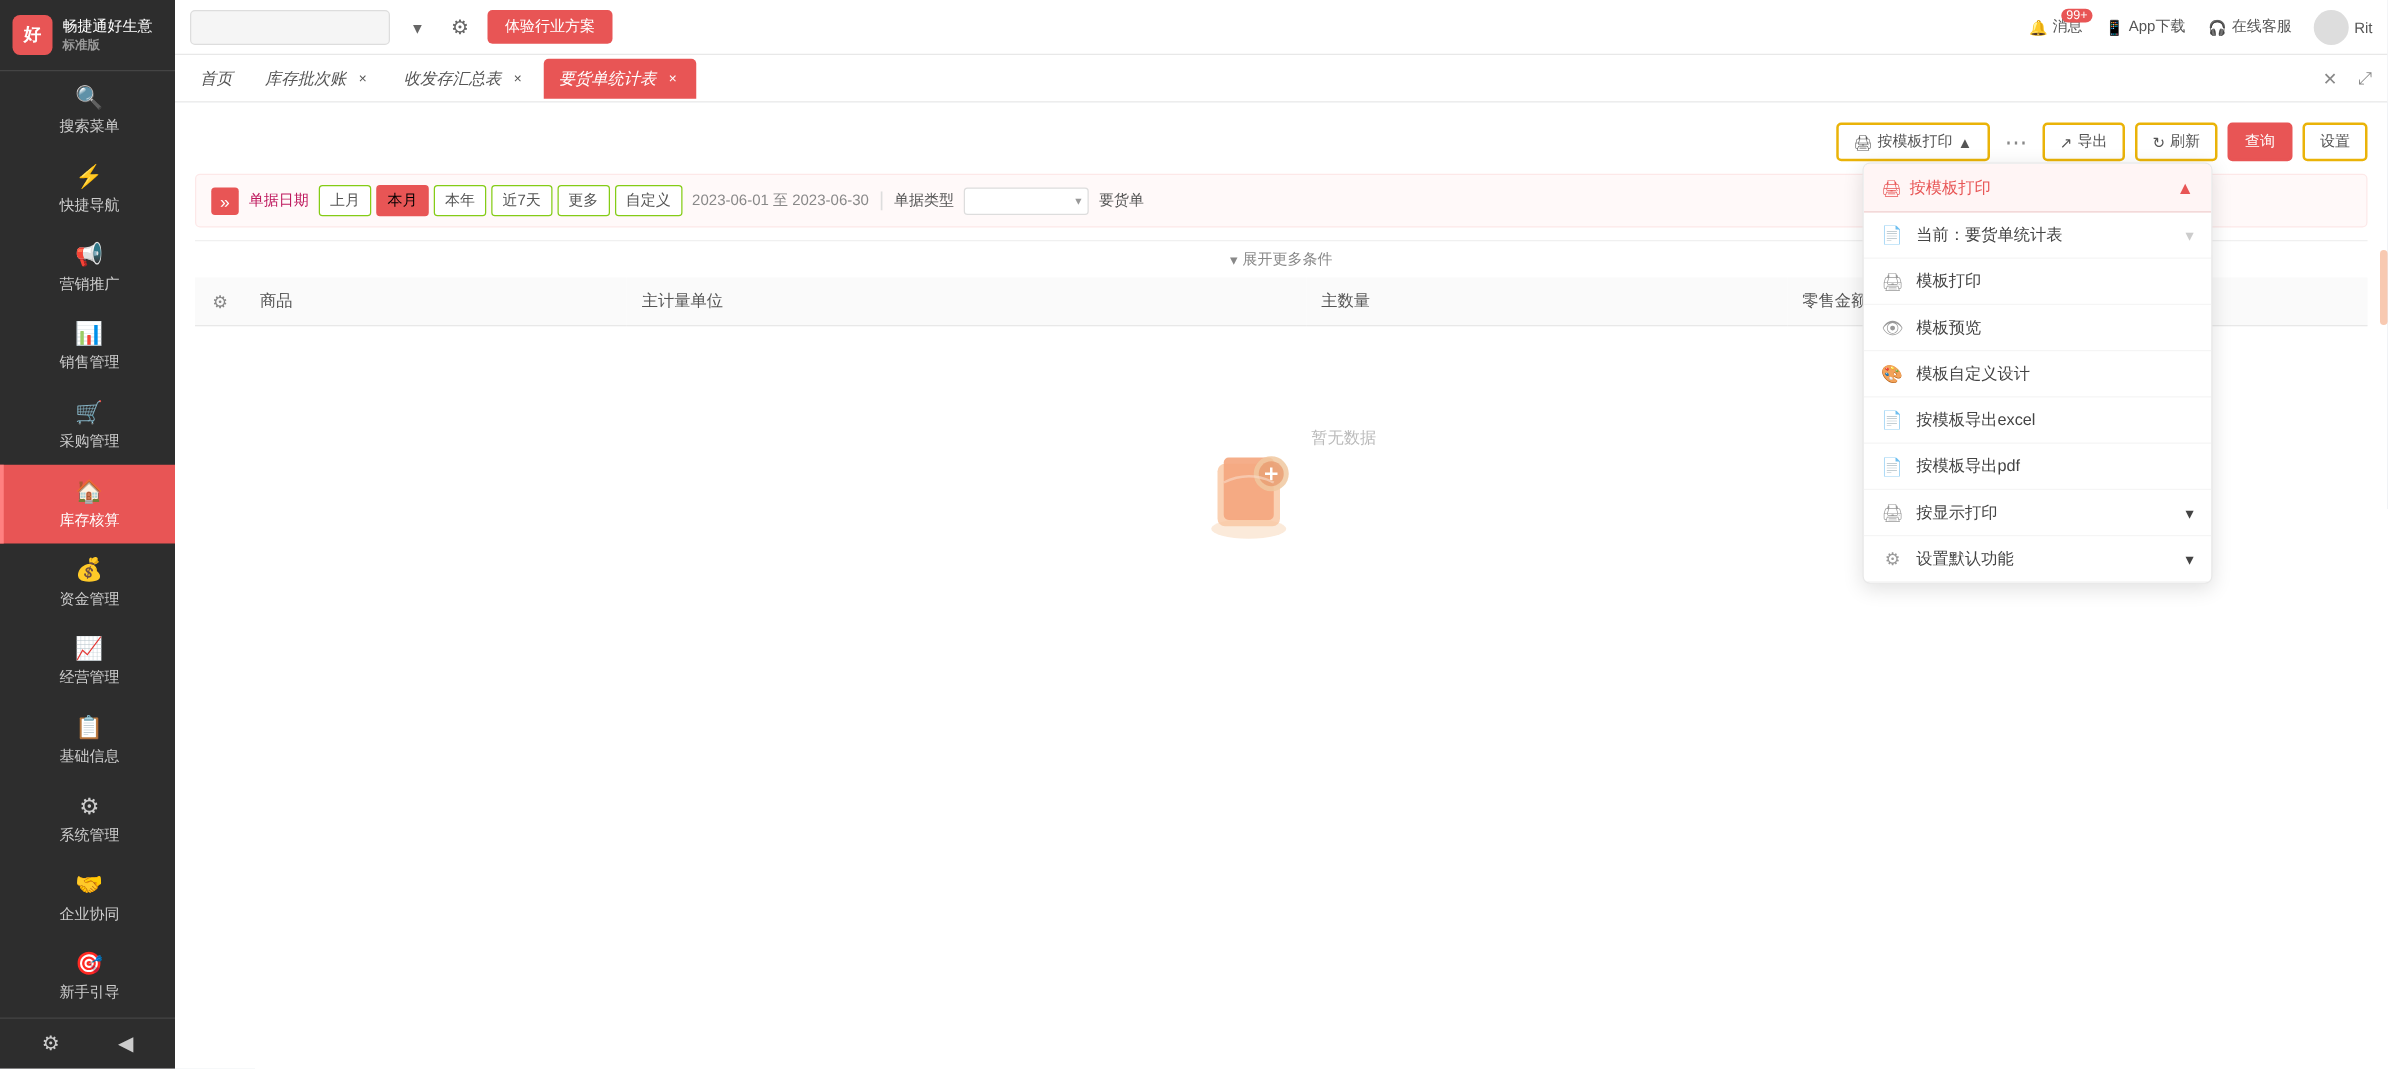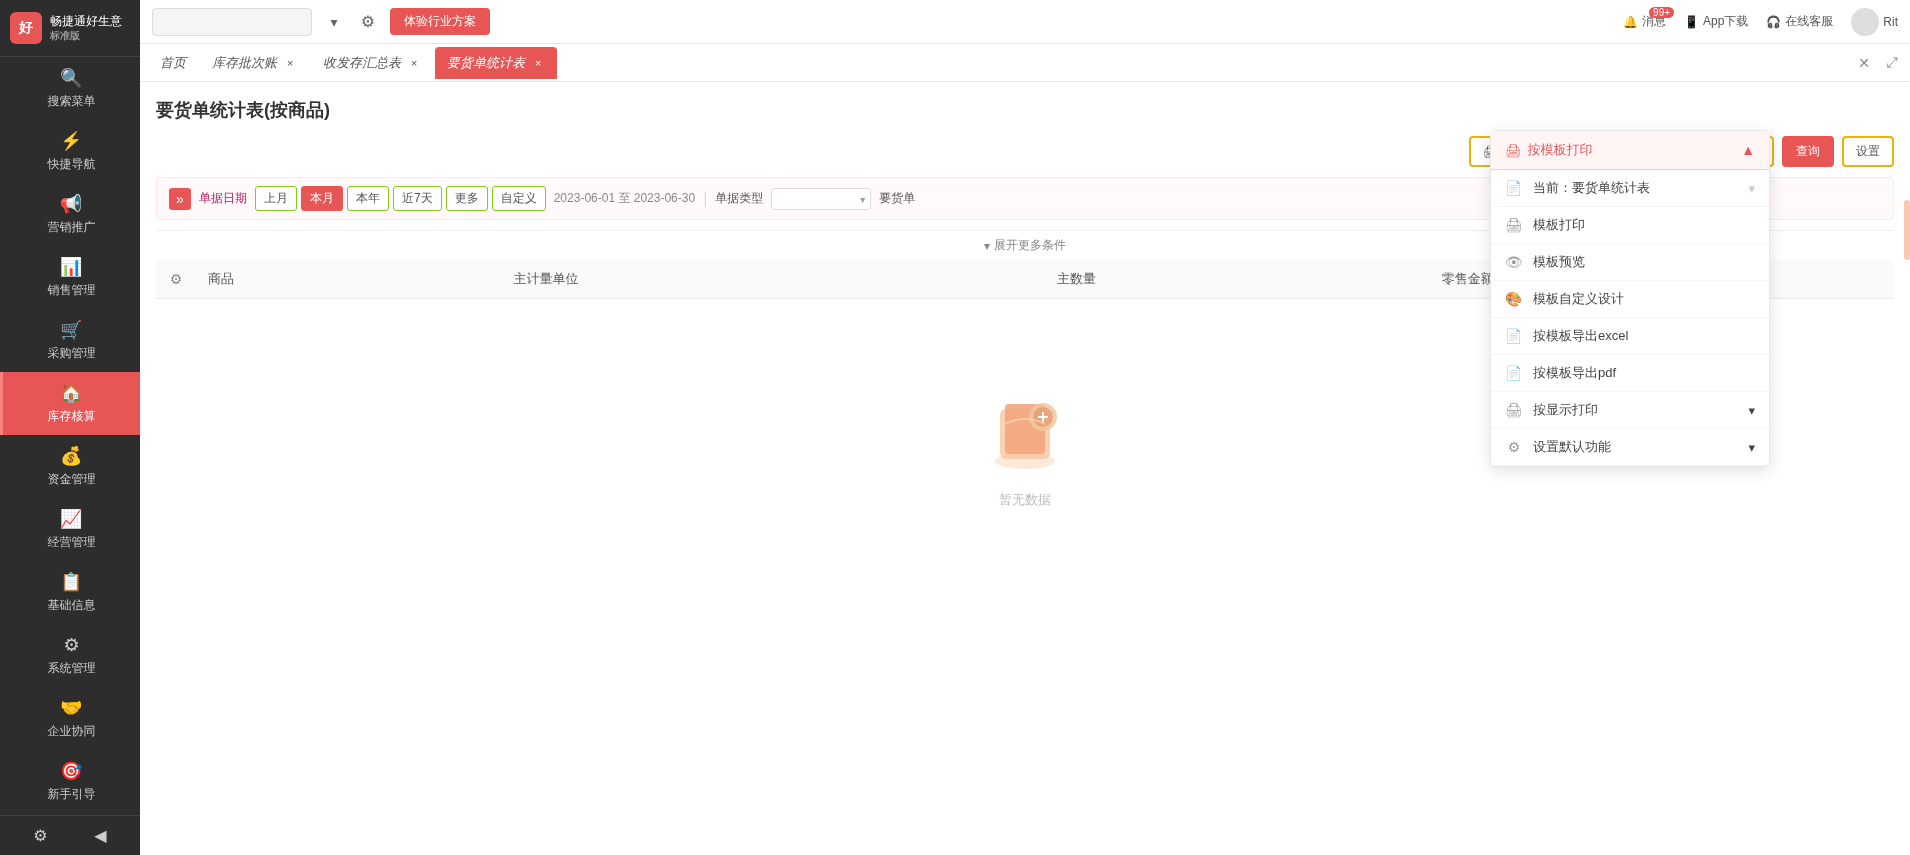--- a/index.html
+++ b/index.html
@@ -261,21 +261,21 @@
       padding: 3px 8px;
       border: 1px solid #84cc16;
       background: #fff;
       border-radius: 3px;
       font-size: 12px;
       cursor: pointer;
       color: #555;
     }
     .filter-date-btn.active {
       background: #e85555;
-      color: #ffffff;
+      color: #000000;
       border-color: #e85555;
     }
     .filter-date-range { font-size: 12px; color: #888; }
     .filter-divider { color: #ddd; font-size: 16px; }
     .filter-select {
       border: 1px solid #ddd;
       border-radius: 3px;
       padding: 3px 24px 3px 8px;
       font-size: 12px;
       color: #555;
@@ -348,22 +348,22 @@
     .toolbar-btn-primary {
       background: #e85555;
       color: #fff;
       border-color: #e85555;
     }
     .toolbar-dots { color: #888; font-size: 18px; cursor: pointer; padding: 4px; }
 
     
     .empty-state {
       display: flex;
-      flex-direction: column;
-      align-items: center;
+      flex-direction: row;
+      align-items: flex-start;
       justify-content: center;
       padding: 80px 0;
       color: #bbb;
     }
     .empty-icon {
       width: 100px;
       height: 100px;
       margin-bottom: 12px;
     }
     .empty-text { font-size: 13px; color: #bbb; }
@@ -560,21 +560,20 @@
         <span class="tab-close">×</span>
       </div>
       <div class="tab-window-btns">
       <div class="tab-window-btn">✕</div>
       <div class="tab-window-btn">⤢</div>
     </div>
   </div>
 
   <div class="content">
     <div class="page">
-      <div class="page-title">要货单统计表(按商品)</div>
 
       <div style="display:flex;align-items:center;justify-content:flex-end;gap:8px;margin-bottom:10px;">
         <button class="toolbar-btn">
           <span>🖨</span>
           <span>按模板打印</span>
           <span>▲</span>
         </button>
         <span class="toolbar-dots">⋯</span>
         <button class="toolbar-btn">
           <span>↗</span>

